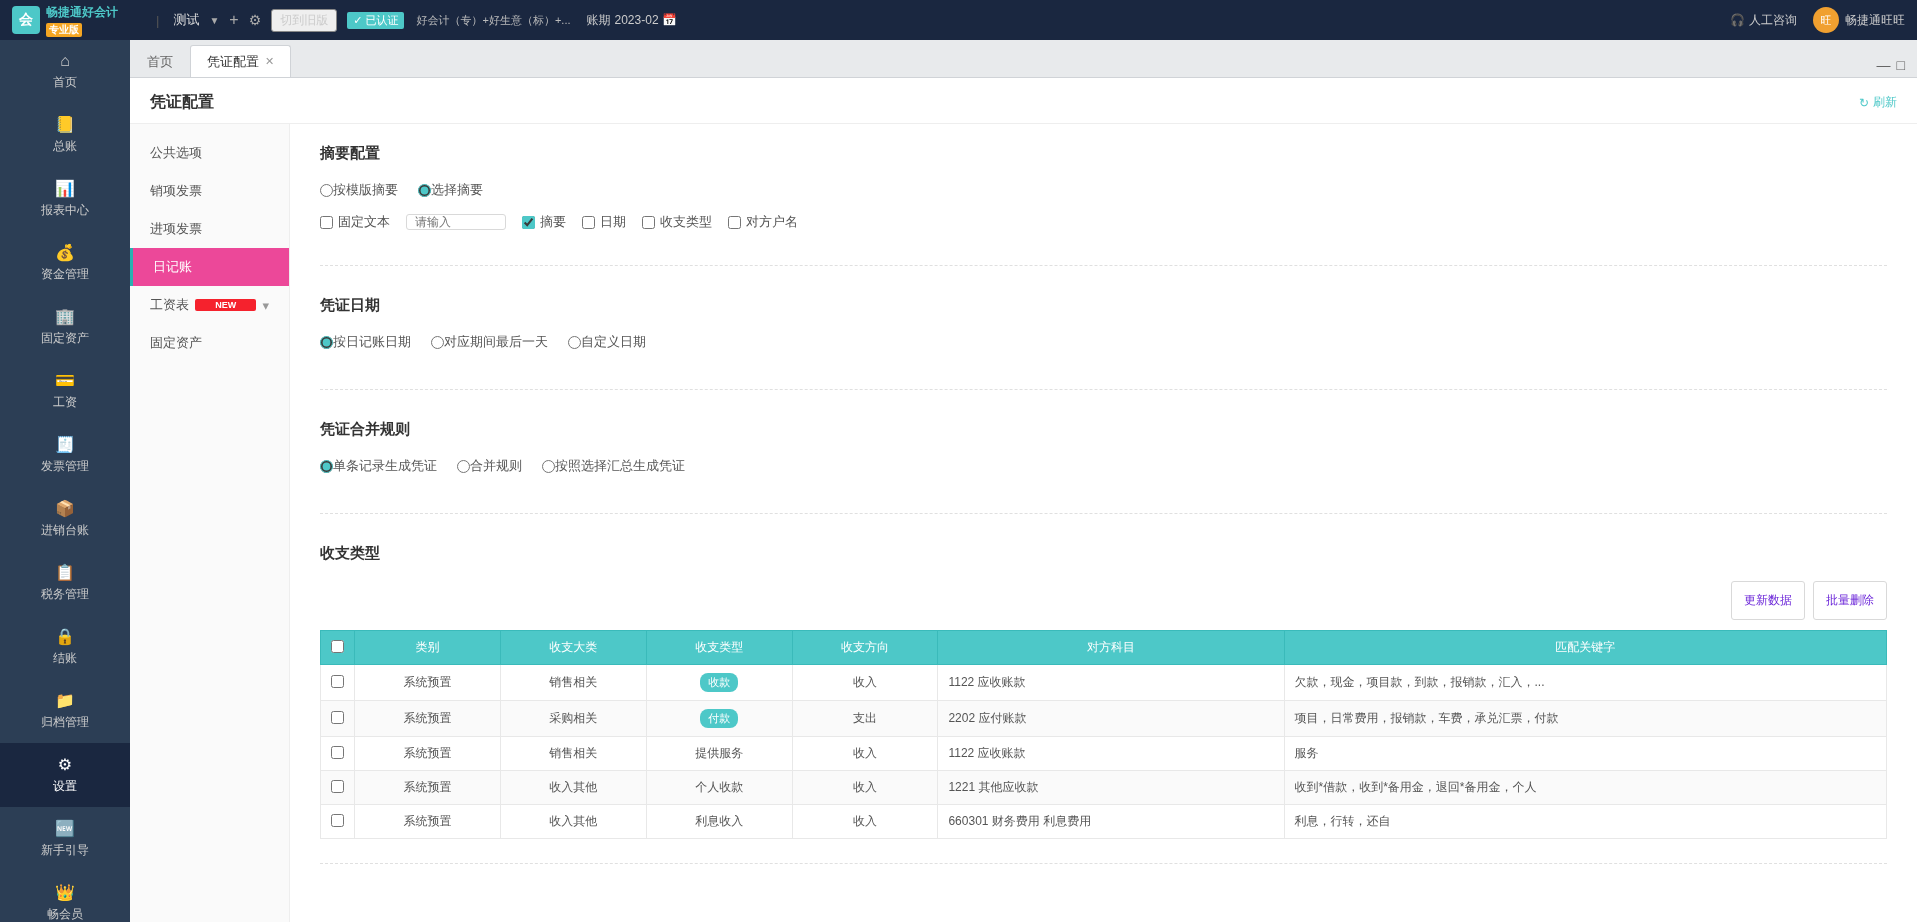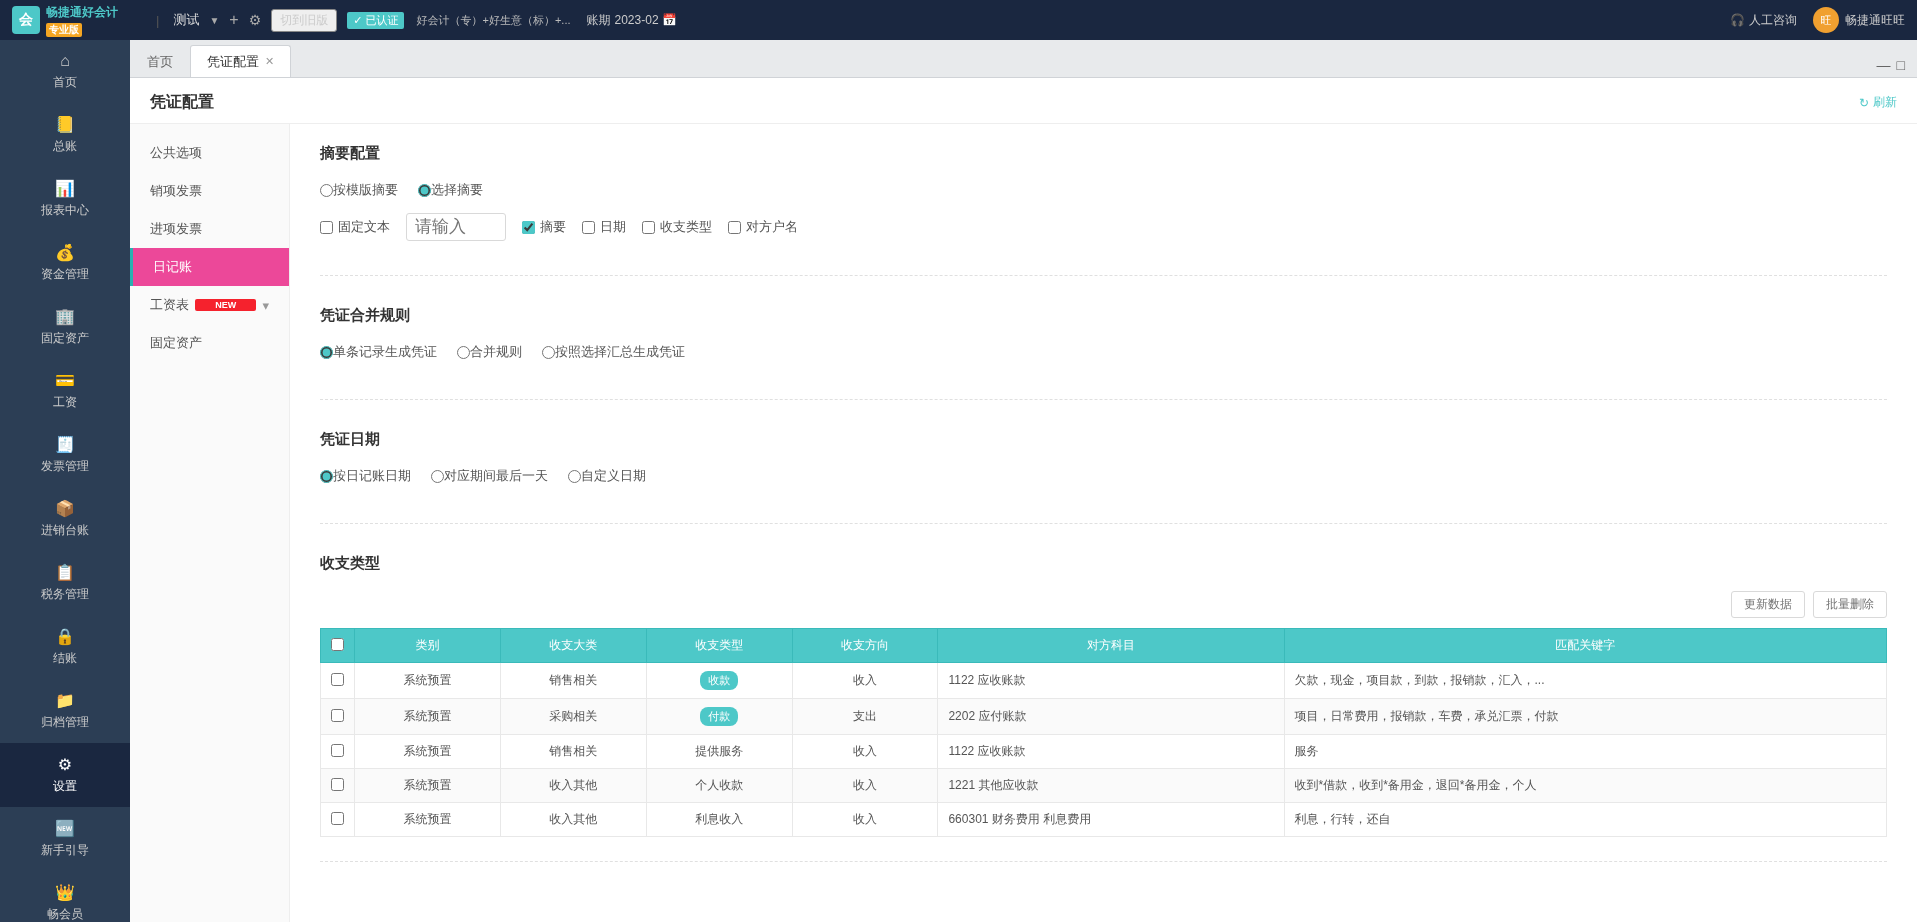--- a/index.html
+++ b/index.html
@@ -63,29 +63,29 @@
     .section { margin-bottom: 30px; border-bottom: 1px dashed #e0e0e0; padding-bottom: 24px; }
     .section-title { font-size: 15px; font-weight: bold; color: #333; margin-bottom: 18px; }
 
     .radio-group { display: flex; align-items: center; gap: 20px; margin-bottom: 14px; }
     .radio-label { display: flex; align-items: center; gap: 0; cursor: pointer; font-size: 13px; color: #555; }
     .radio-label input[type="radio"] { accent-color: #4dc8c8; }
 
     .checkbox-row { display: flex; align-items: center; gap: 16px; margin-bottom: 10px; }
     .checkbox-label { display: flex; align-items: center; gap: 5px; cursor: pointer; font-size: 13px; color: #555; }
     .checkbox-label input[type="checkbox"] { accent-color: #4dc8c8; }
-    .text-input { border: 1px solid #d9d9d9; border-radius: 3px; padding: 3px 8px; font-size: 17px; color: #999; width: 100px; height: 28px; }
+    .text-input { border: 1px solid #d9d9d9; border-radius: 3px; padding: 3px 8px; font-size: 12px; color: #999; width: 100px; height: 16px; }
 
     .example-text { color: #4dc8c8; font-size: 12px; margin-top: 6px; }
     .example-text .example-label { color: #999; }
     .example-text .example-value { color: #4dc8c8; }
 
     
     .table-actions { display: flex; justify-content: flex-end; gap: 8px; margin-bottom: 10px; }
-    .btn-outline { border: 1px solid #d9d9d9; background: white; padding: 4px 12px; border-radius: 3px; font-size: 12px; cursor: pointer; color: #737373; }
+    .btn-outline { border: 1px solid #d9d9d9; background: white; padding: 10px 12px; border-radius: 3px; font-size: 12px; cursor: pointer; color: #6d28d9; }
 
     .data-table { width: 100%; border-collapse: collapse; font-size: 12px; }
     .data-table th { background: #4dc8c8; color: white; padding: 8px 10px; text-align: center; font-weight: normal; border: 1px solid #3ababa; }
     .data-table td { padding: 8px 10px; border: 1px solid #e8e8e8; text-align: center; color: #555; }
     .data-table tr:nth-child(even) td { background: #fafafa; }
 
     .tag-btn { background: #4dc8c8; color: white; border: none; padding: 2px 8px; border-radius: 8px; font-size: 11px; cursor: pointer; }
     .th-checkbox { width: 30px; }
     .checkbox-cell input { accent-color: #4dc8c8; }
 
@@ -279,51 +279,51 @@
                 <span>收支类型</span>
               </label>
               <label class="checkbox-label">
                 <input type="checkbox" style="">
                 <span>对方户名</span>
               </label>
             </div>
           </div>
 
           <div class="section">
+            <div class="section-title">凭证日期</div>
+            <div class="radio-group">
+              <label class="radio-label">
+                <input type="radio" name="voucher_date" checked="" style="">
+                <span>按日记账日期</span>
+              </label>
+              <label class="radio-label">
+                <input type="radio" name="voucher_date" style="">
+                <span>对应期间最后一天</span>
+              </label>
+              <label class="radio-label">
+                <input type="radio" name="voucher_date" style="">
+                <span>自定义日期</span>
+              </label>
+            </div>
+          </div>
+
+          <div class="section">
             <div class="section-title">凭证合并规则</div>
             <div class="radio-group">
               <label class="radio-label">
                 <input type="radio" name="merge_rule" checked="" style="">
                 <span>单条记录生成凭证</span>
               </label>
               <label class="radio-label">
                 <input type="radio" name="merge_rule" style="">
                 <span>合并规则</span>
               </label>
               <label class="radio-label">
                 <input type="radio" name="merge_rule" style="">
                 <span>按照选择汇总生成凭证</span>
-              </label>
-            </div>
-          </div>
-
-          <div class="section">
-            <div class="section-title">凭证日期</div>
-            <div class="radio-group">
-              <label class="radio-label">
-                <input type="radio" name="voucher_date" checked="" style="">
-                <span>按日记账日期</span>
-              </label>
-              <label class="radio-label">
-                <input type="radio" name="voucher_date" style="">
-                <span>对应期间最后一天</span>
-              </label>
-              <label class="radio-label">
-                <input type="radio" name="voucher_date" style="">
-                <span>自定义日期</span>
               </label>
             </div>
           </div>
 
           <div class="section">
             <div class="section-title">收支类型</div>
             <div class="table-actions">
               <button class="btn-outline">更新数据</button>
               <button class="btn-outline">批量删除</button>
             </div>

